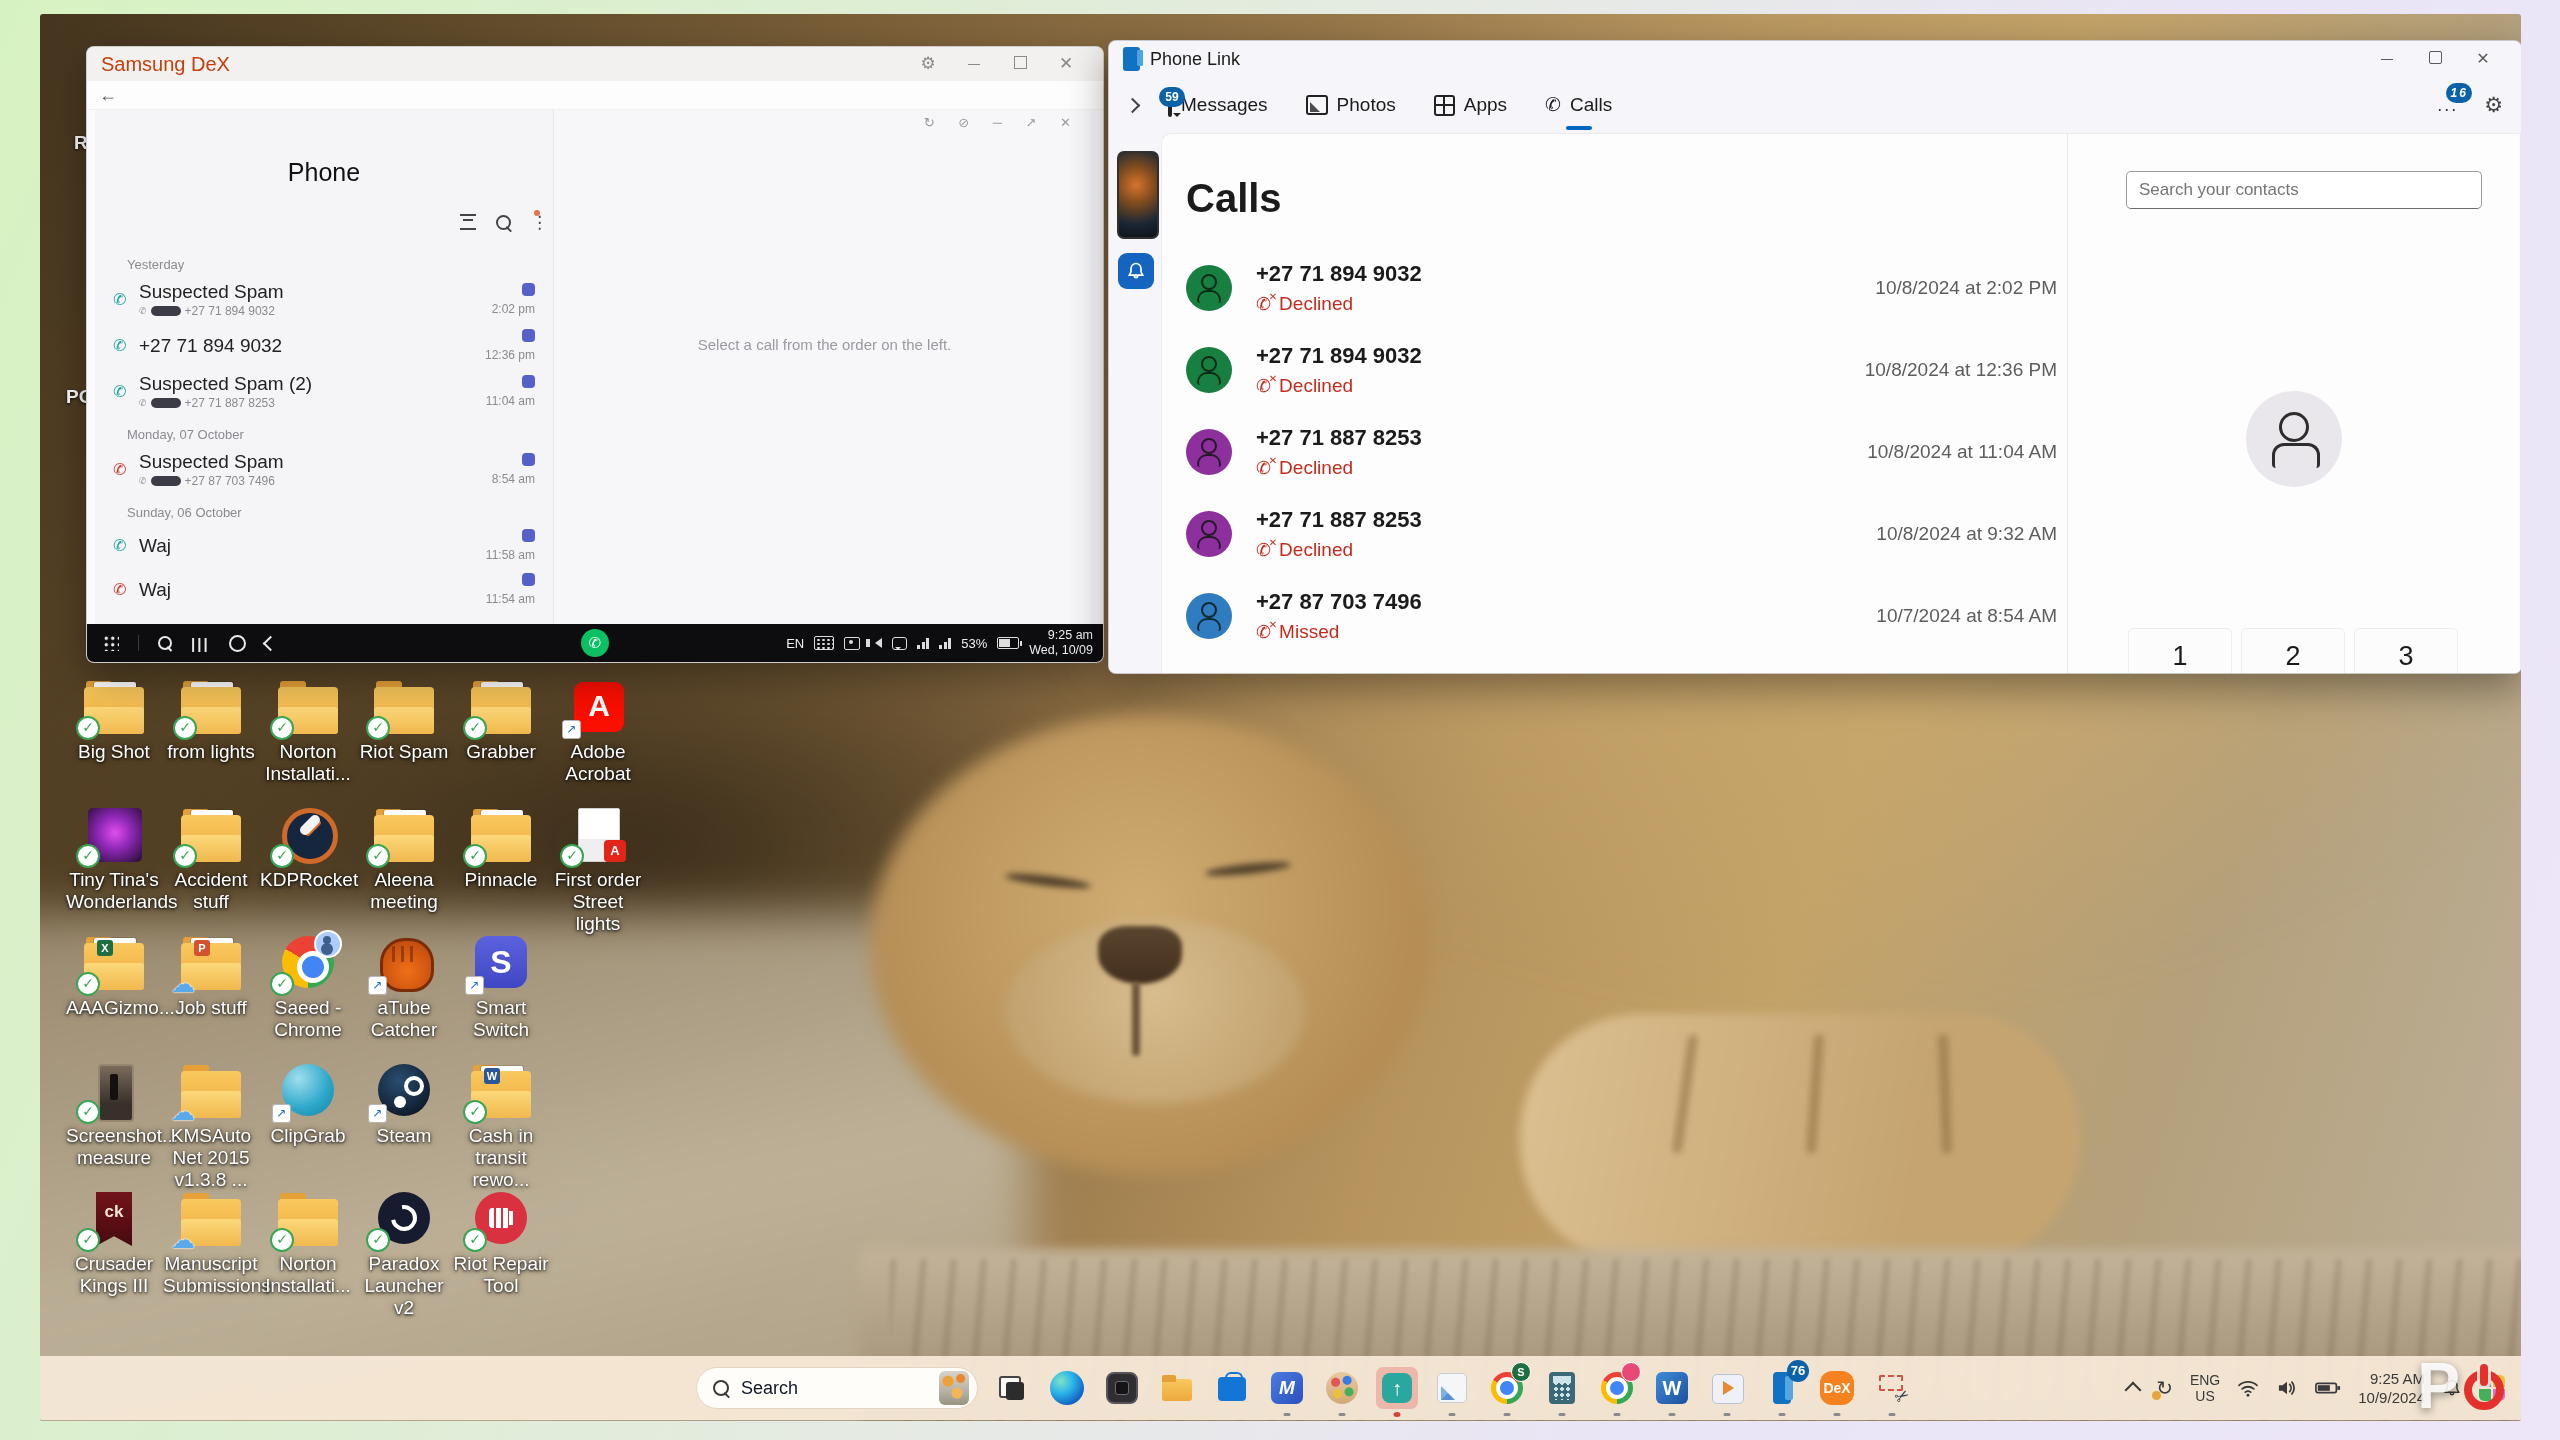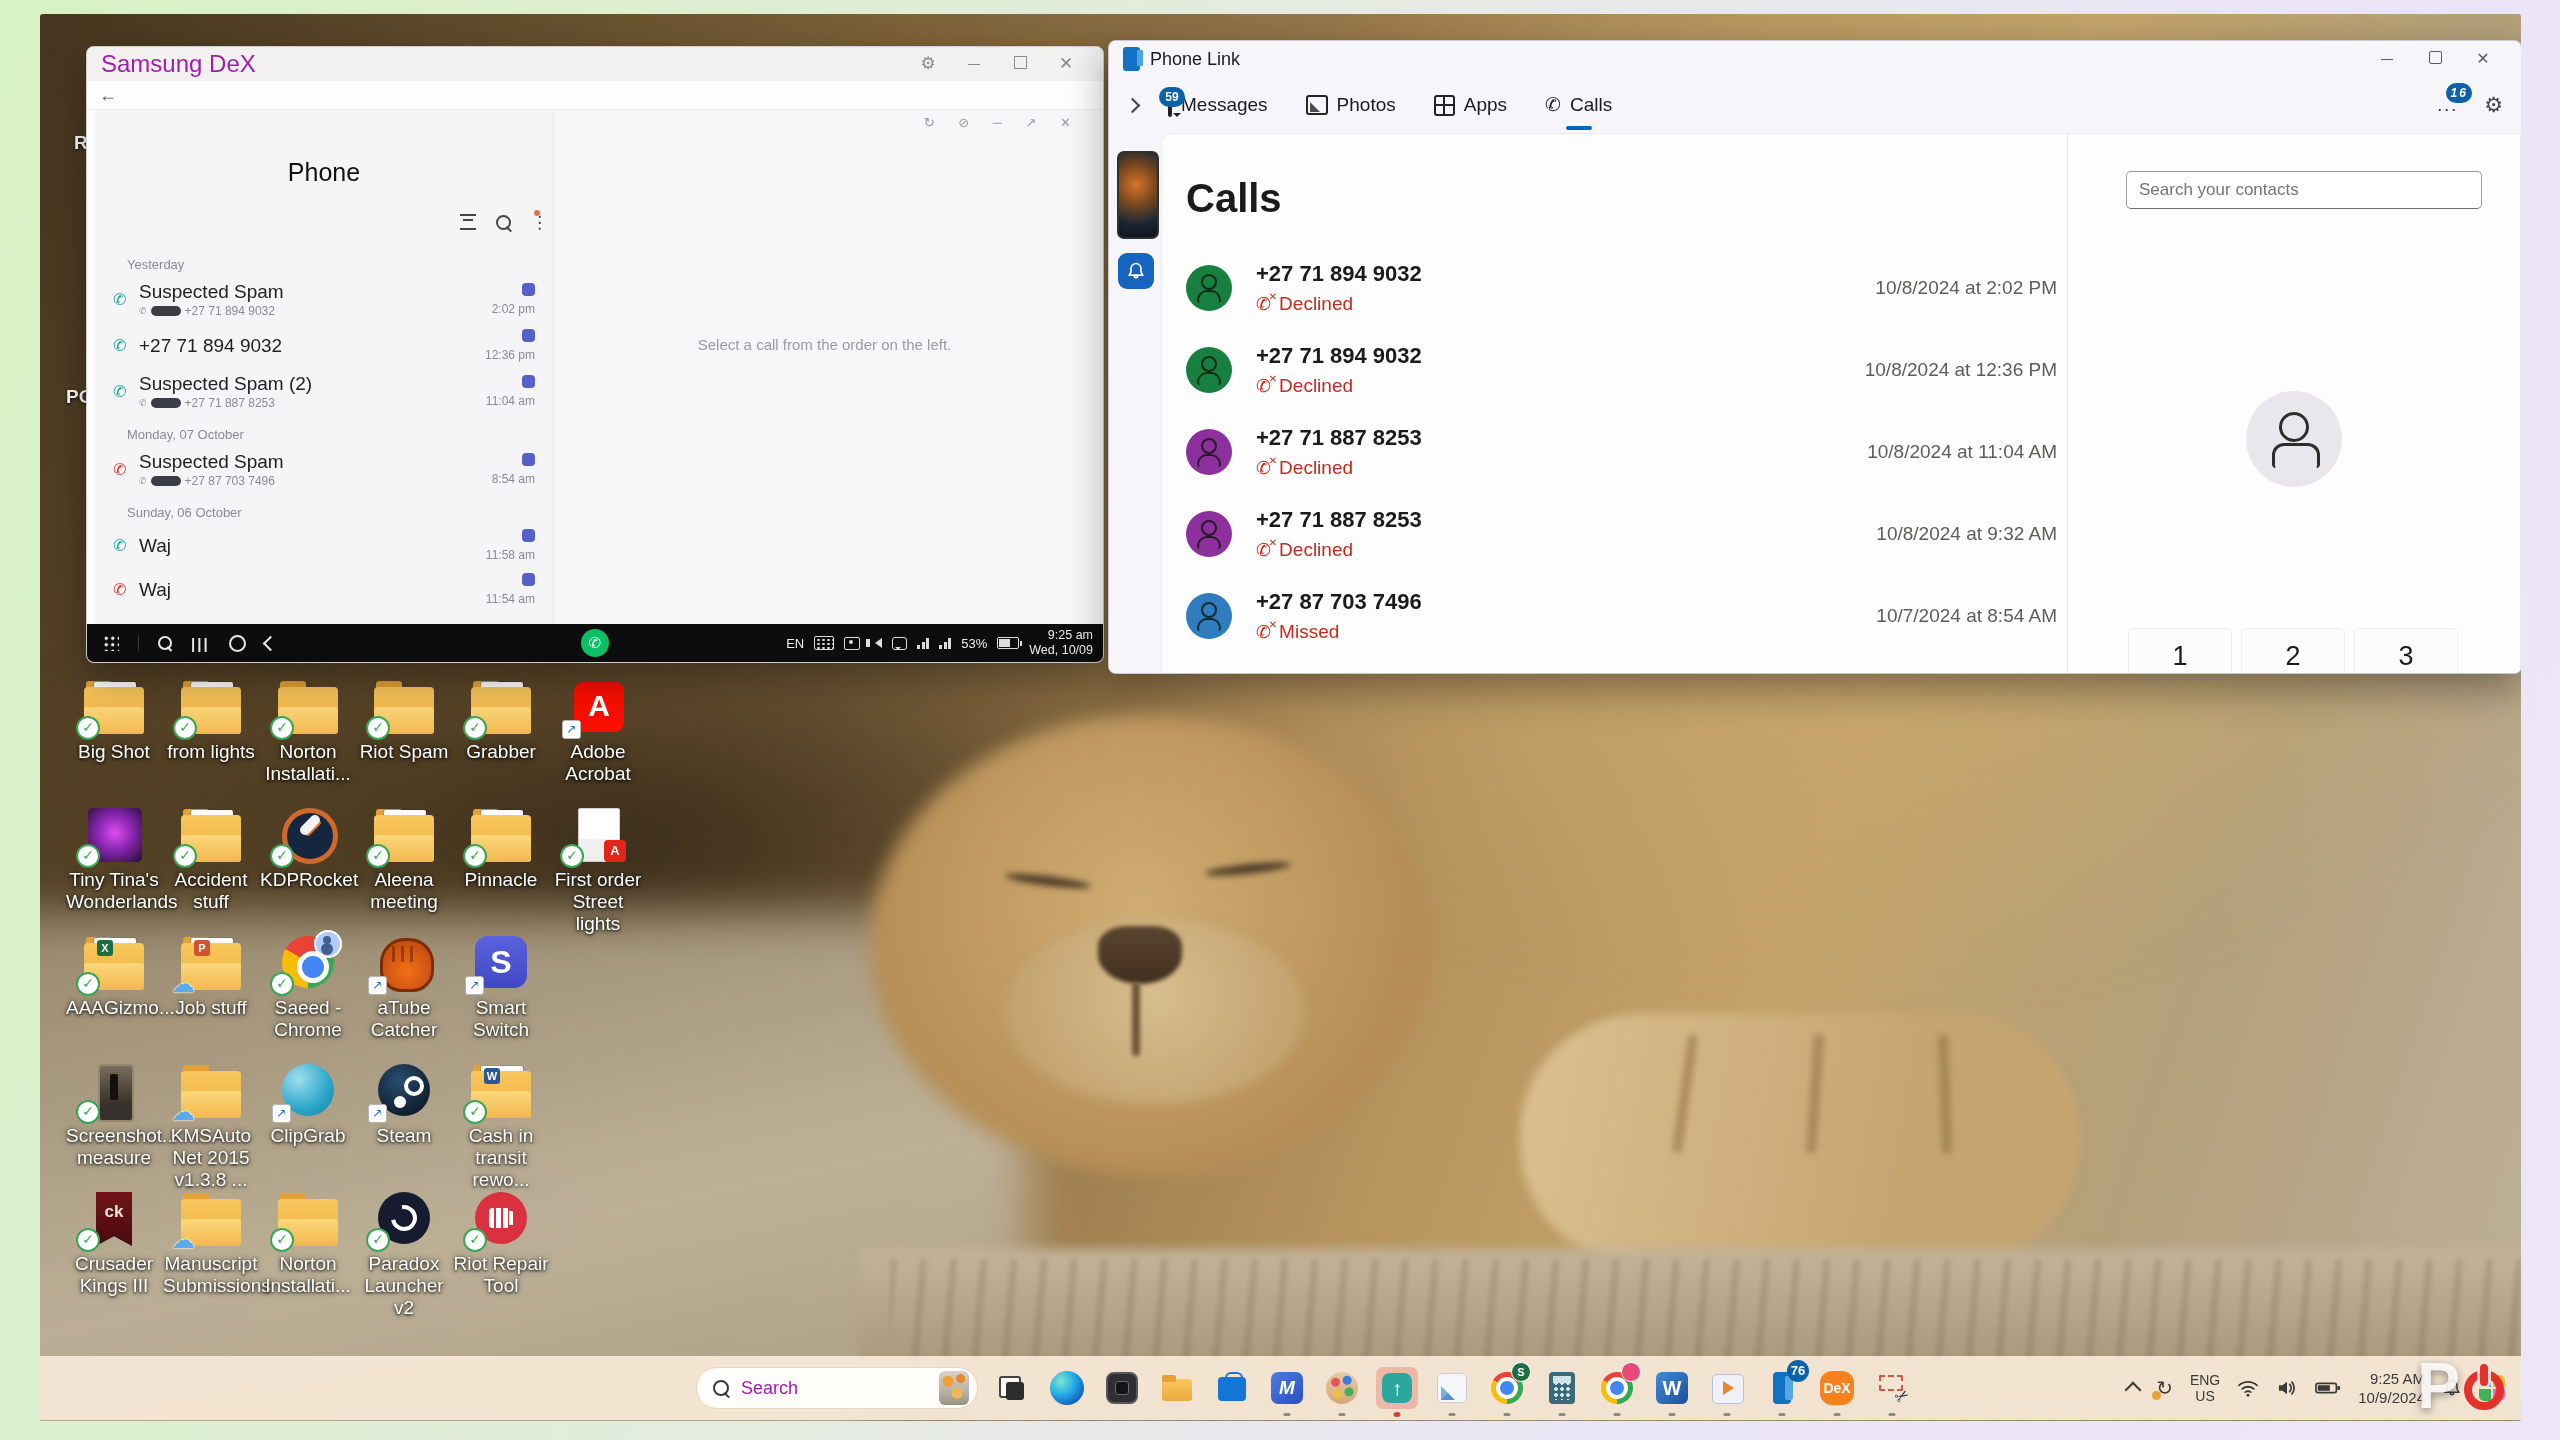--- a/index.html
+++ b/index.html
@@ -94,21 +94,21 @@
   .bdg-check{left:-6px;bottom:-4px;width:20px;height:20px;border-radius:50%;background:#fff;border:2px solid #3aa655;color:#3aa655;font-size:14px;font-weight:bold;line-height:19px;text-align:center;}
   .bdg-cloud{left:-8px;bottom:-6px;font-size:24px;color:#5aa9ea;text-shadow:0 0 2px #fff,0 0 2px #fff;}
   .bdg-arrow{left:-4px;bottom:-3px;width:17px;height:17px;border-radius:3px;background:#fff;border:1px solid #b5b5b5;color:#1f6fd0;font-size:12px;line-height:16px;text-align:center;}
   .edge-frag{position:absolute;color:#fff;font-size:19px;font-weight:bold;text-shadow:0 1px 3px rgba(0,0,0,.9);}
 
   
   .win{position:absolute;border-radius:8px;box-shadow:0 14px 40px rgba(0,0,0,.38);overflow:hidden;border:1px solid rgba(0,0,0,.18);}
   
   .dex{left:46px;top:32px;width:1016px;height:615px;background:#fbfbfd;display:flex;flex-direction:column;}
   .dex-titlebar{height:34px;background:#f3f1ef;display:flex;align-items:center;padding:0 14px;flex:none;}
-  .dex-title{font-size:24px;color:#a21caf;flex:1;}
+  .dex-title{font-size:20px;color:#c2410c;flex:1;}
   .dex-ctrl{width:46px;text-align:center;color:#8b8b8b;font-size:17px;line-height:34px;}
   .dex-ctrl .sq{display:inline-block;width:11px;height:11px;border:1.5px solid #8b8b8b;}
   .dex-ctrl .mn{display:inline-block;width:12px;border-top:1.5px solid #8b8b8b;vertical-align:middle;}
   .dex-backrow{height:28px;background:#fdfdfe;display:flex;align-items:center;padding:0 12px;flex:none;border-bottom:1px solid #f0f0f0;}
   .dex-back{font-size:18px;color:#555;}
   .dex-phone{flex:1;display:flex;padding:0 8px;position:relative;min-height:0;}
   .dex-left{width:458px;background:#f5f5f8;border-right:1px solid #e7e7ec;position:relative;overflow:hidden;}
   .dex-right{flex:1;background:#f7f7fa;position:relative;}
   .dex-minictrl{position:absolute;top:5px;right:14px;color:#9a9aa2;font-size:13px;letter-spacing:10px;}
   .dex-apptitle{margin-top:48px;text-align:center;font-size:25px;color:#111;}
@@ -223,21 +223,21 @@
   .taskbar{position:absolute;left:0;right:0;bottom:1px;height:64px;background:rgba(247,233,215,.94);display:flex;align-items:center;}
   .tb-center{position:absolute;left:612px;top:0;bottom:0;display:flex;align-items:center;gap:13px;}
   .tb{position:relative;width:42px;height:42px;border-radius:7px;display:flex;align-items:center;justify-content:center;flex:none;}
   .tb .dot{position:absolute;bottom:-7px;left:50%;transform:translateX(-50%);width:7px;height:3px;border-radius:2px;background:#8a8a8a;}
   .tb .dot.alert{background:#d04438;width:7px;height:5px;border-radius:50%;bottom:-8px;}
   .tb-start{display:grid;grid-template-columns:14px 14px;grid-template-rows:14px 14px;gap:3px;width:auto;height:auto;}
   .tb-start span{background:#2f7fd6;border-radius:1.5px;}
   .tb-search{width:282px;height:42px;border-radius:21px;background:#fffdf9;border:1px solid #e3d5c2;display:flex;align-items:center;padding:0 8px 0 16px;box-sizing:border-box;gap:12px;}
   .tb-search .mag{width:12px;height:12px;border:2px solid #3a3a3a;border-radius:50%;position:relative;flex:none;}
   .tb-search .mag::after{content:"";position:absolute;left:10px;top:10px;width:7px;height:2px;background:#3a3a3a;transform:rotate(45deg);transform-origin:0 0;}
-  .tb-search .stxt{font-size:18px;color:#a21caf;flex:1;}
+  .tb-search .stxt{font-size:18px;color:#0f172a;flex:1;}
   .tb-search .deco{width:30px;height:34px;border-radius:6px;flex:none;
      background:radial-gradient(circle at 30% 30%,#f0a03a 5px,transparent 6px),radial-gradient(circle at 72% 22%,#e8882f 4px,transparent 5px),
      radial-gradient(circle at 60% 65%,#f2b65a 5px,transparent 6px),linear-gradient(#d8d2c8,#b8b2a6 60%,#98927f);}
   .k-tbtaskview::before{content:"";position:absolute;left:8px;top:9px;width:18px;height:18px;background:#faf8f4;border:2px solid #444;border-radius:3px;}
   .k-tbtaskview::after{content:"";position:absolute;left:15px;top:15px;width:18px;height:18px;background:#2c2c2c;border-radius:3px;}
   .k-tbedge::before{content:"";position:absolute;inset:4px;border-radius:50%;
      background:radial-gradient(circle at 32% 30%,#7ee4c8 0%,#2ab2e8 38%,#1268c6 72%,#0a4d9e 100%);}
   .k-tbgog::before{content:"";position:absolute;inset:5px;border-radius:8px;background:#2e2e33;border:2px solid #55555c;}
   .k-tbgog::after{content:"";position:absolute;inset:14px;border-radius:3px;background:#151517;border:1px solid #6a6a72;}
   .k-tbexplorer::before{content:"";position:absolute;left:6px;top:12px;width:30px;height:22px;border-radius:3px;background:linear-gradient(#f9c95d,#eda93e);}

